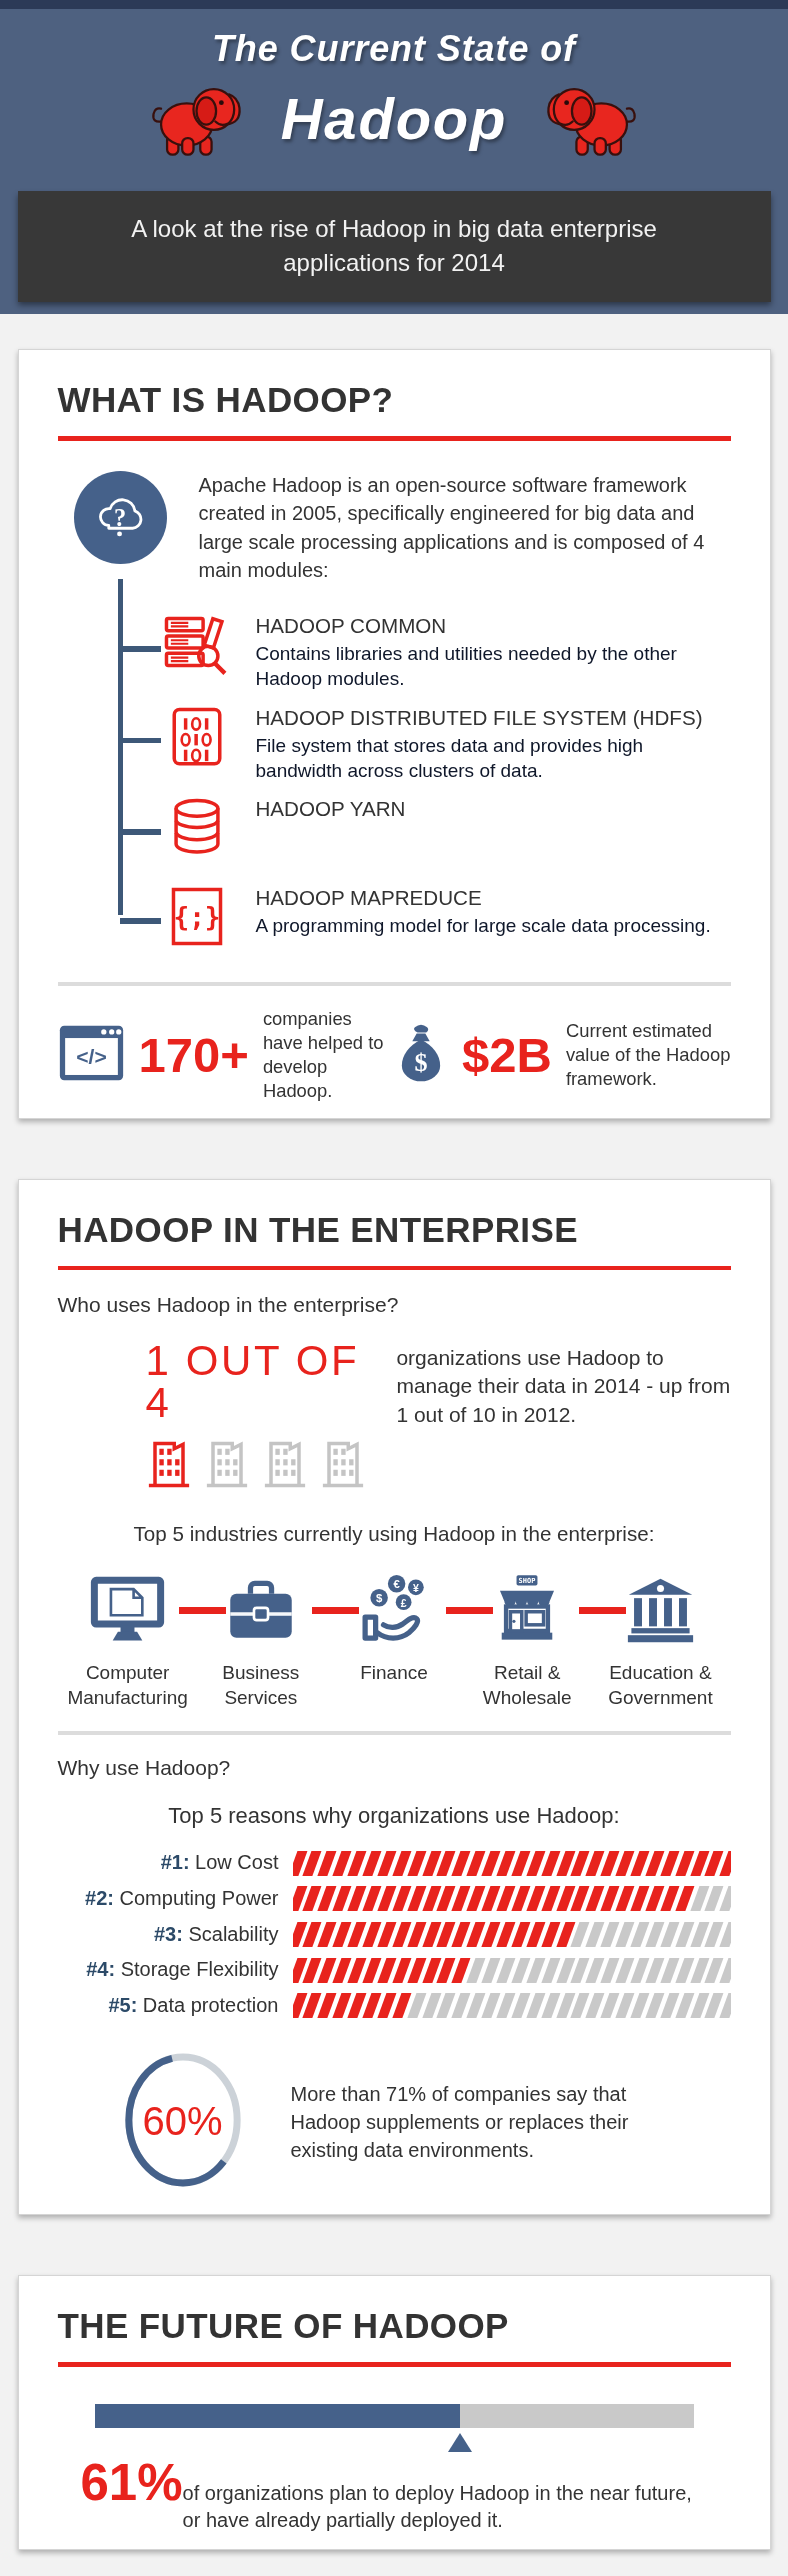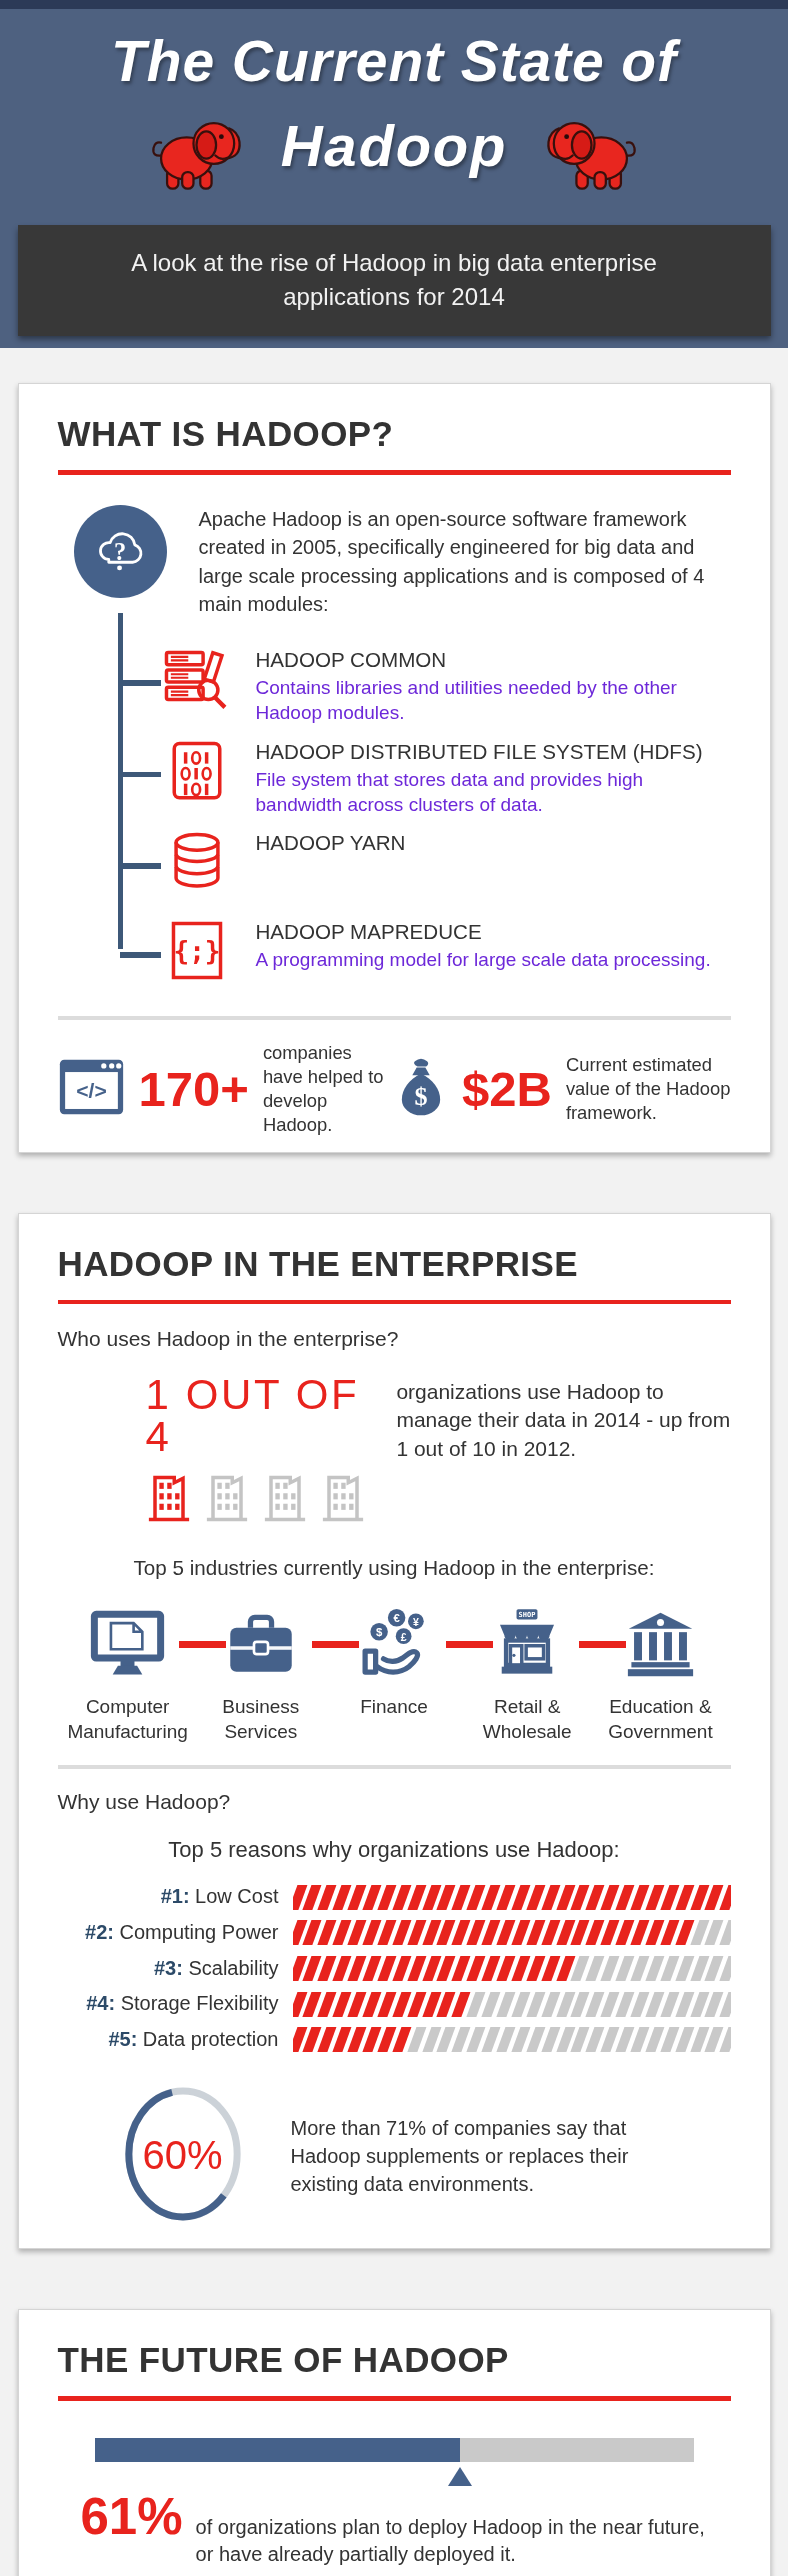--- a/index.html
+++ b/index.html
@@ -6,22 +6,22 @@
     --bg:#4e6180; --strip:#2c3a57; --dark:#383838; --red:#e8231d;
     --blue:#45618a; --gray:#c9c9c9; --page:#f2f2f2; --card:#ffffff; --ink:#333333;
   }
   html,body{margin:0;padding:0}
   body{background:var(--bg);font-family:"Liberation Sans",sans-serif;color:var(--ink);}
   .page{width:788px;margin:0 auto;position:relative}
   .top-strip{height:8.8px;background:var(--strip)}
 
   
   .hero{text-align:center;padding:19px 0 23px}
-  .hero-line1{display:block;color:#fff;font-size:57px;font-weight:bold;font-style:italic;letter-spacing:0.9px;text-shadow:1.8px 2.6px 3.5px rgba(0,0,0,.35)}
-  .hero-line2{display:flex;justify-content:center;gap:34px;margin-top:18px}
+  .hero-line1{display:block;color:#fff;font-size:36px;font-weight:bold;font-style:italic;letter-spacing:0.9px;text-shadow:1.8px 2.6px 3.5px rgba(0,0,0,.35)}
+  .hero-line2{display:flex;align-items:center;justify-content:center;gap:34px;margin-top:8px}
   .hero-line2 .word{color:#fff;font-size:58px;font-weight:bold;font-style:italic;letter-spacing:1.8px;text-shadow:1.8px 2.6px 3.5px rgba(0,0,0,.35)}
   .elephant{width:98px;height:81px;flex:none}
   .elephant.flip{transform:scaleX(-1)}
 
   .subtitle-box{margin:8.8px 17.5px 0;background:var(--dark);box-shadow:0 3.5px 6.1px rgba(0,0,0,.45);padding:21px 58px;}
   .subtitle-box p{margin:0 auto;max-width:631px;text-align:center;color:#f2f2f2;font-size:24px;line-height:1.45}
 
   
   .content{background:var(--page);margin-top:12.3px;padding:35px 0 46px}
   .card{background:var(--card);border:0.9px solid #d5d5d5;box-shadow:0 2.6px 5.3px rgba(0,0,0,.28);margin:0 17.5px 60px;padding:30px 39px 15px}
@@ -33,21 +33,21 @@
   
   .intro-row{display:flex;gap:32px;align-items:flex-start;margin-top:30px}
   .q-circle{width:93px;height:93px;border-radius:50%;background:var(--blue);flex:none;display:flex;align-items:center;justify-content:center;margin-left:16px}
   .intro-text{margin:0;font-size:20px;line-height:1.42;max-width:561px}
   .modules{position:relative;margin-top:30px;padding-left:103px}
   .modules::before{content:"";position:absolute;left:60px;top:-35px;bottom:46px;width:5.3px;background:#3d5878}
   .module{position:relative;display:flex;gap:23px;align-items:flex-start;margin-bottom:14px;min-height:75px}
   .module::before{content:"";position:absolute;left:-41px;top:32px;width:41px;height:5.3px;background:#3d5878}
   .m-icon{width:72px;flex:none;display:flex;justify-content:center;align-items:flex-start}
   .m-name{margin:0;font-size:20.6px;font-weight:normal}
-  .m-desc{margin:2.6px 0 0;font-size:19px;line-height:1.34;color:#6d28d9}
+  .m-desc{margin:2.6px 0 0;font-size:19px;line-height:1.34;color:#0f172a}
   .stats-row{display:flex;margin-top:21px}
   .stat{flex:1;display:flex;gap:14px;align-items:center}
   .stat-value{color:var(--red);font-size:49px;font-weight:bold;line-height:.95;flex:none}
   .stat-text{margin:0;font-size:18.4px;line-height:1.3;max-width:201px}
 
   
   .q-text{font-size:21px;margin:23px 0 0}
   .ratio-row{display:flex;gap:30px;align-items:flex-start;margin-top:23px;padding-left:88px}
   .ratio-value{color:var(--red);font-size:42px;letter-spacing:2.6px;line-height:1}
   .buildings{display:flex;gap:12.3px;margin-top:8.8px}
@@ -68,21 +68,21 @@
   .donut-row{display:flex;gap:39px;align-items:center;margin-top:26px;padding-left:56px}
   .donut-wrap{position:relative;flex:none}
   .donut-value{position:absolute;inset:0;display:flex;align-items:center;justify-content:center;color:var(--red);font-size:40px;font-weight:normal}
   .donut-text{margin:0;font-size:20px;line-height:1.4;max-width:377px}
 
   
   .progress-wrap{position:relative;margin:37px 37px 0;height:51px}
   .progress-bar{height:24px;background:var(--gray);position:relative}
   .progress-fill{position:absolute;left:0;top:0;bottom:0;background:var(--blue)}
   .progress-marker{position:absolute;top:29px;width:0;height:0;margin-left:-12.3px;border-left:12.3px solid transparent;border-right:12.3px solid transparent;border-bottom:19px solid var(--blue)}
-  .deploy-row{display:flex;gap:13px;align-items:flex-start;margin:1.8px 0 0 23px}
+  .deploy-row{display:flex;gap:0;align-items:flex-start;margin:1.8px 0 0 23px}
   .big-red{color:var(--red);font-size:51px;font-weight:bold;line-height:1;flex:none}
   .deploy-text{margin:23px 0 0;font-size:20px;line-height:1.35;max-width:526px}
 </style>
 </head>
 <body>
 
 <div class="page">
   <div class="top-strip"></div>
 
   <header class="hero">

